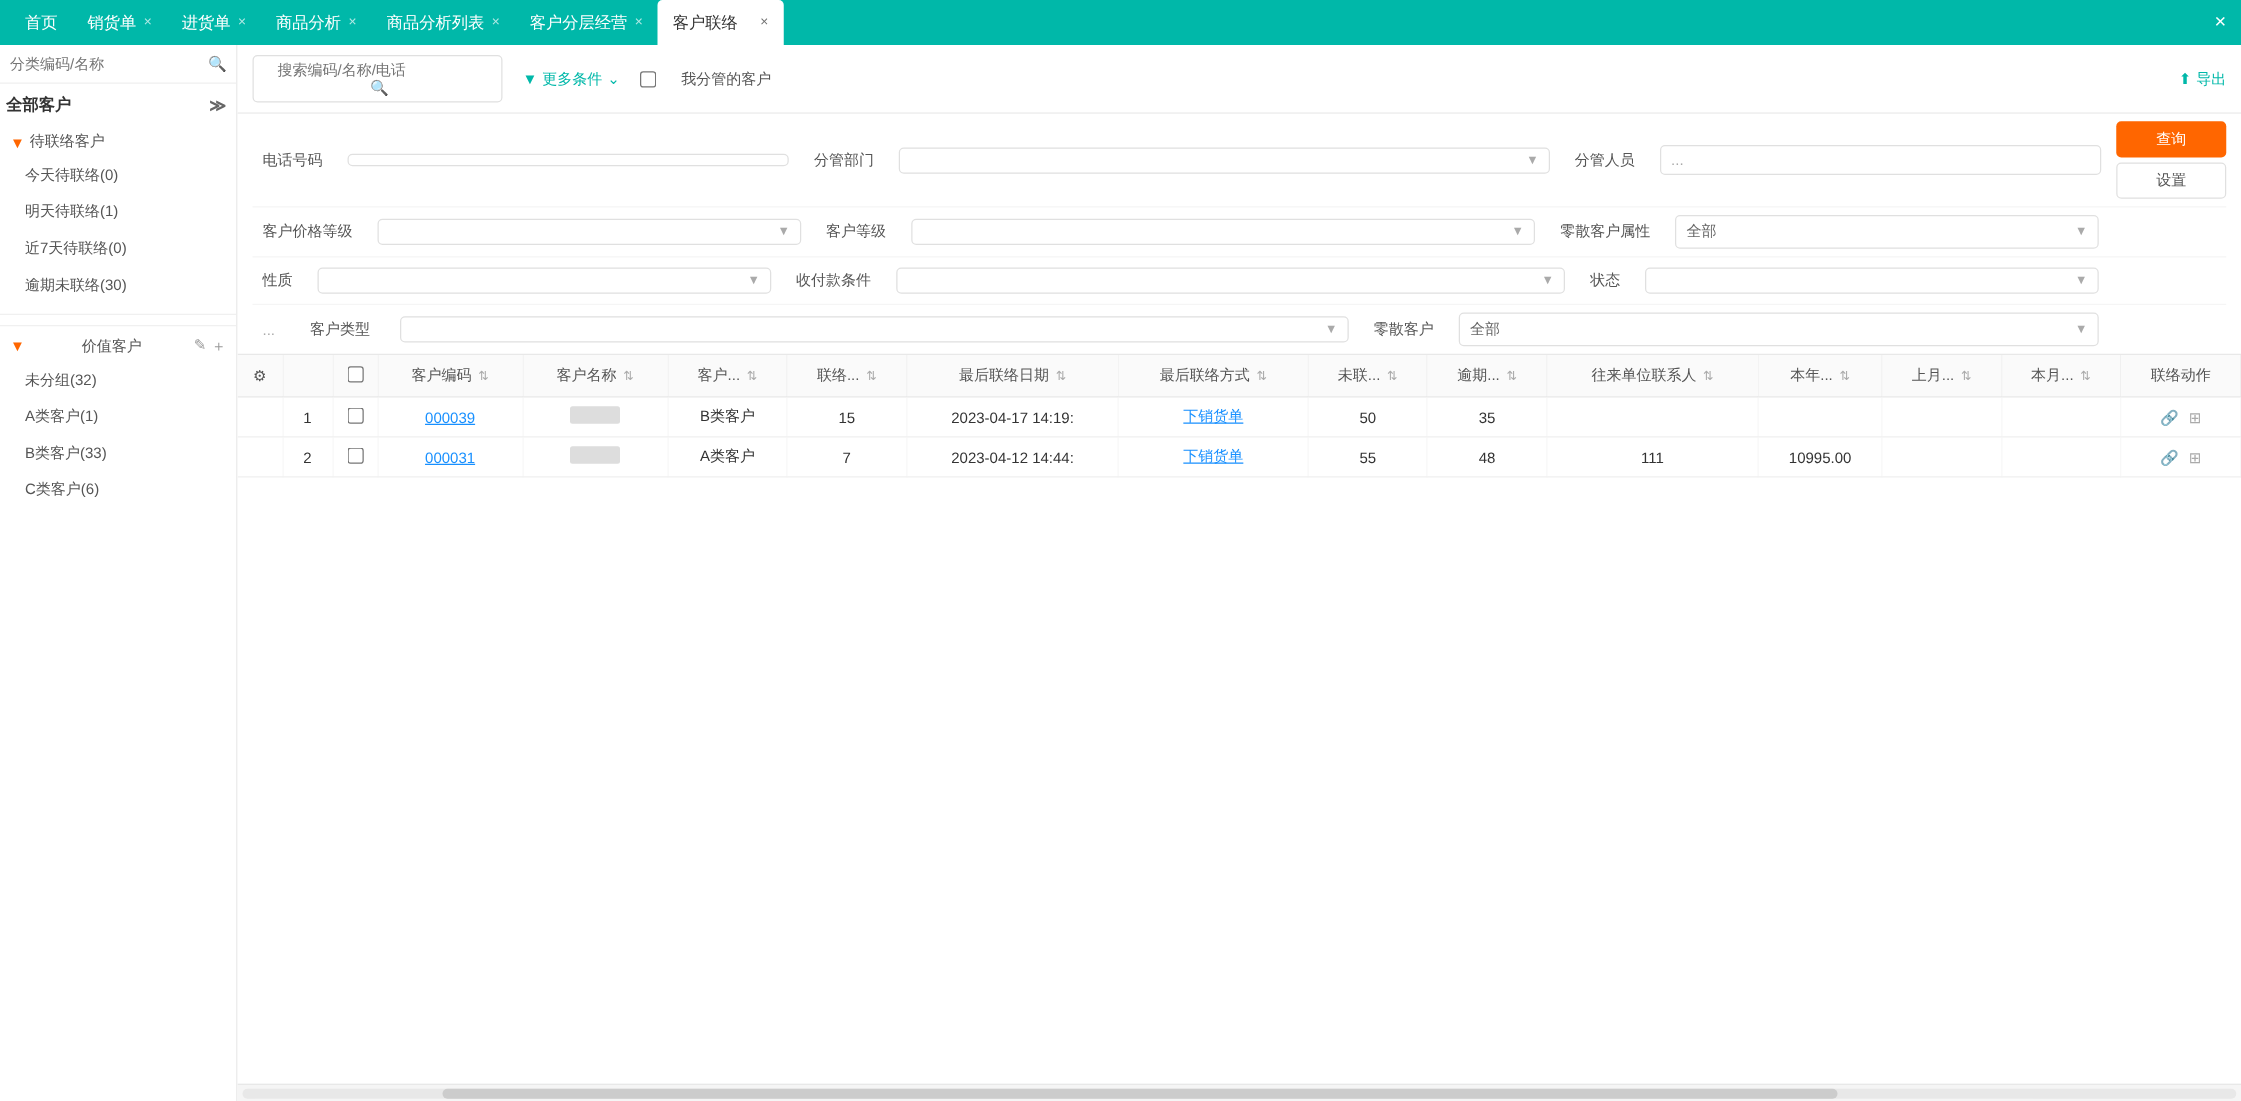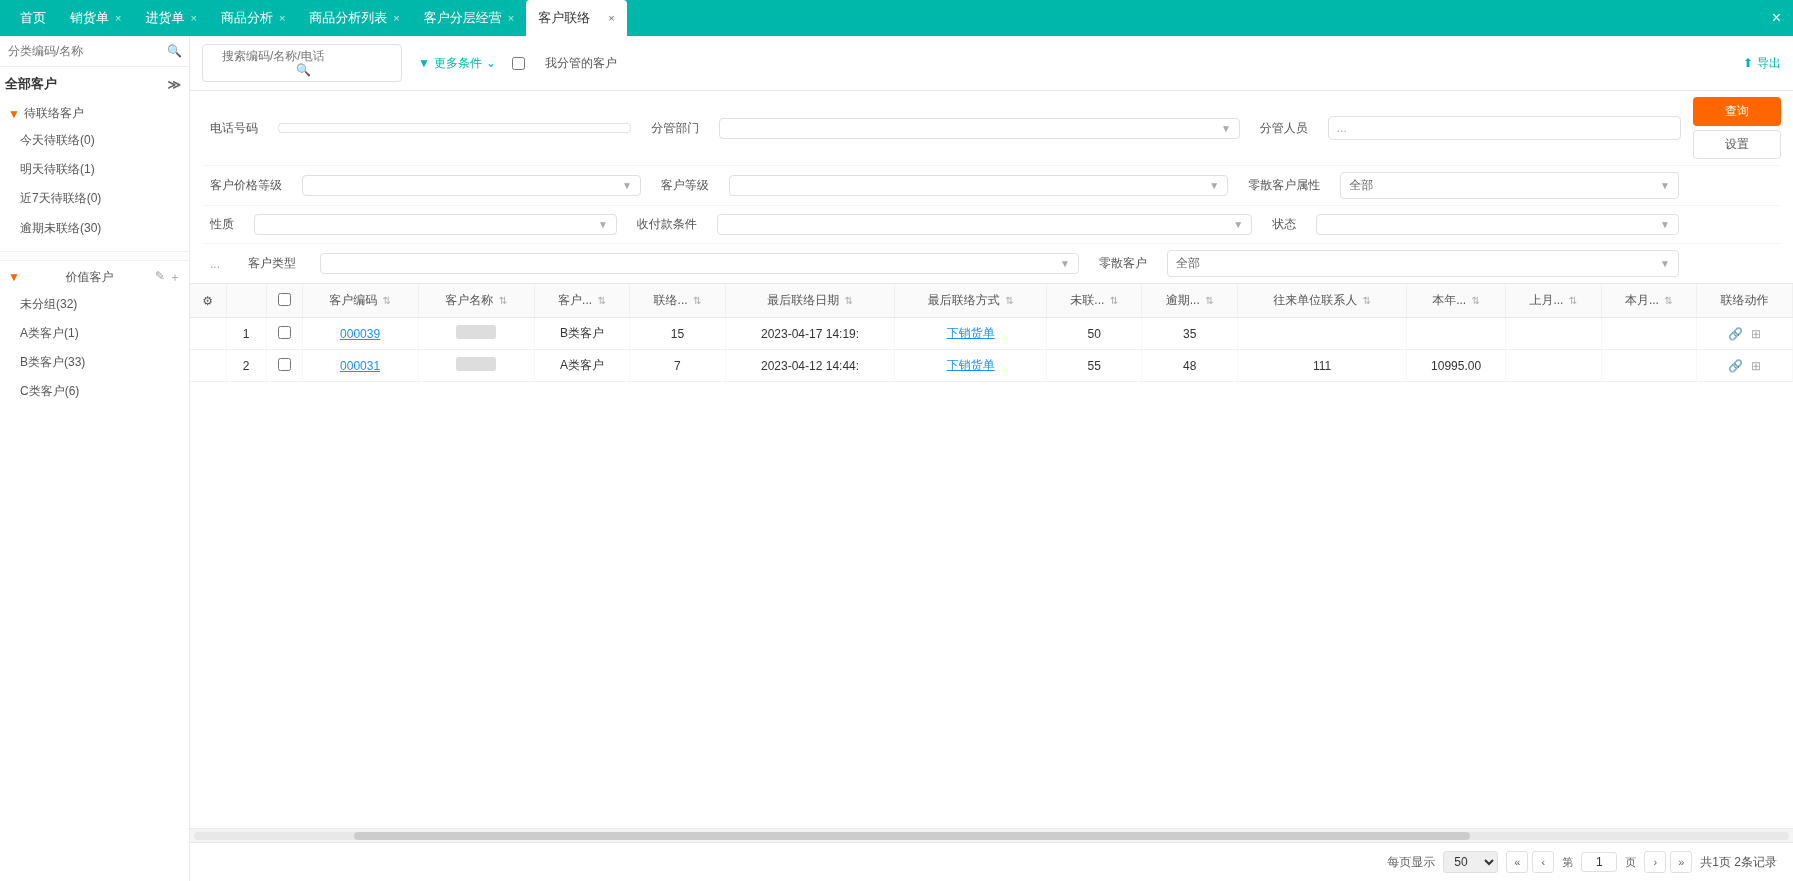--- a/index.html
+++ b/index.html
@@ -611,32 +611,14 @@
         </tbody>
       </table>
     </div>
 
     <div class="bottom-scroll">
       <div class="bottom-scroll-track">
         <div class="bottom-scroll-thumb"></div>
       </div>
     </div>
 
-    <div class="table-footer">
-      <span class="per-page-label">每页显示</span>
-      <select class="per-page-select">
-        <option>50</option>
-        <option>20</option>
-        <option>100</option>
-      </select>
-      <div class="page-nav">
-        <span>«</span>
-        <span>‹</span>
-        <span style="border:none;width:auto;padding:0 4px;">第</span>
-        <input class="page-input" type="text" value="1" style="">
-        <span style="border:none;width:auto;padding:0 4px;">页</span>
-        <span>›</span>
-        <span>»</span>
-      </div>
-      <span>共1页 2条记录</span>
-    </div>
   </div>
 </div>
 
 </body></html>

